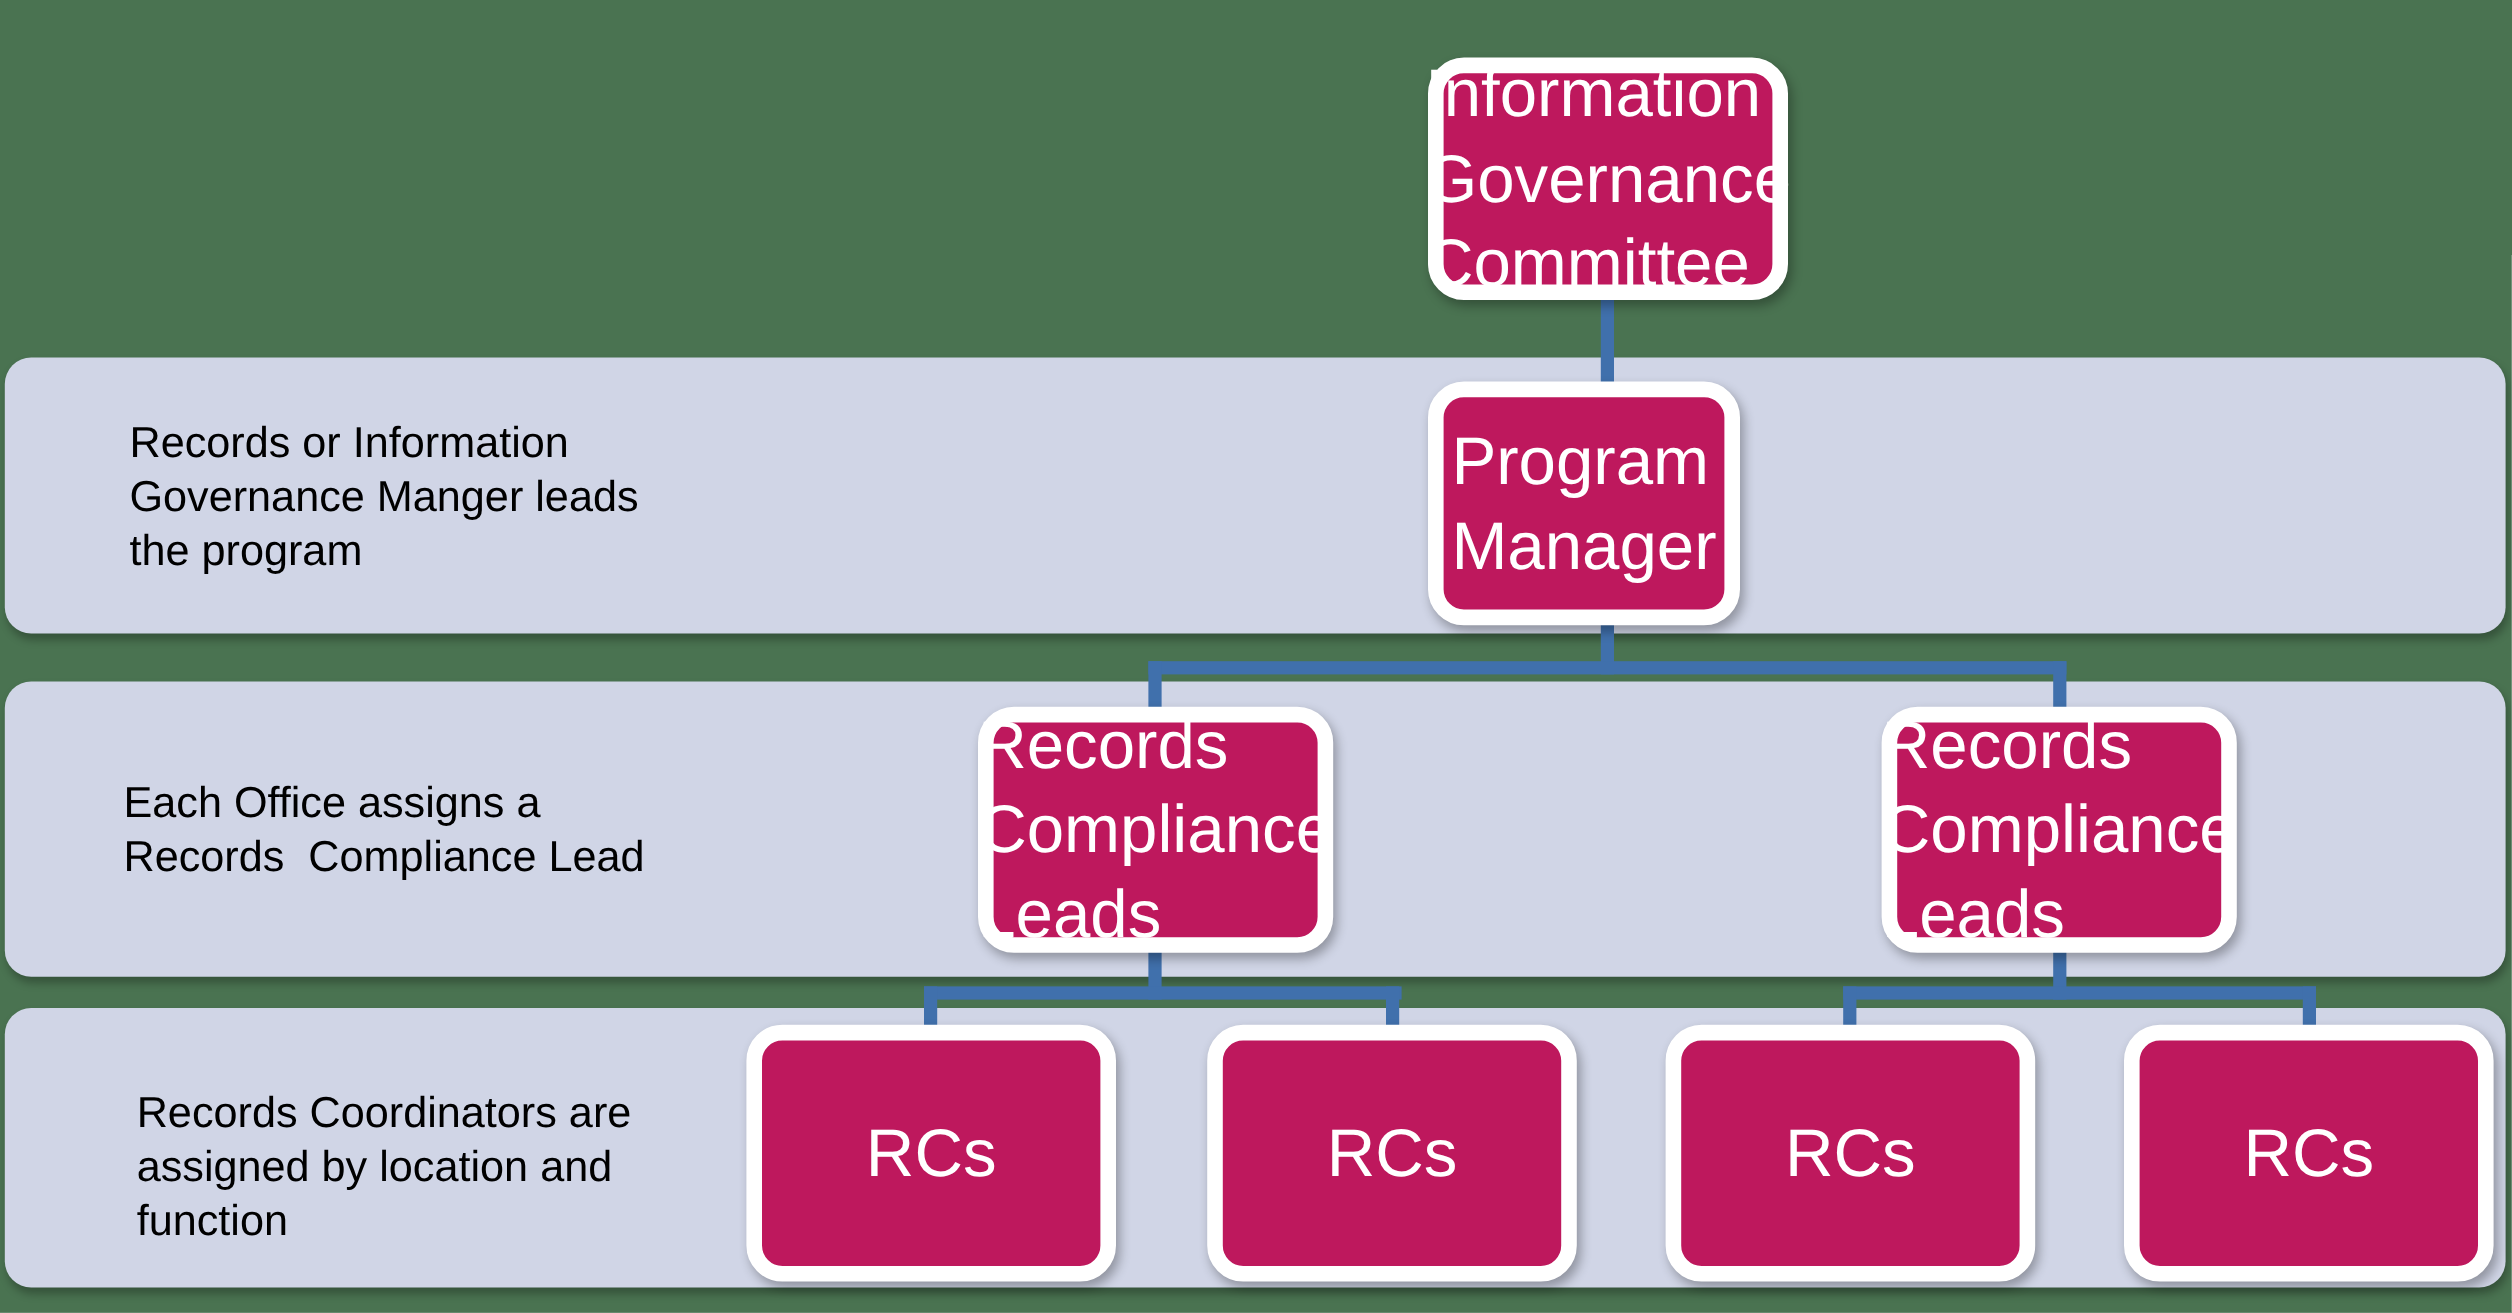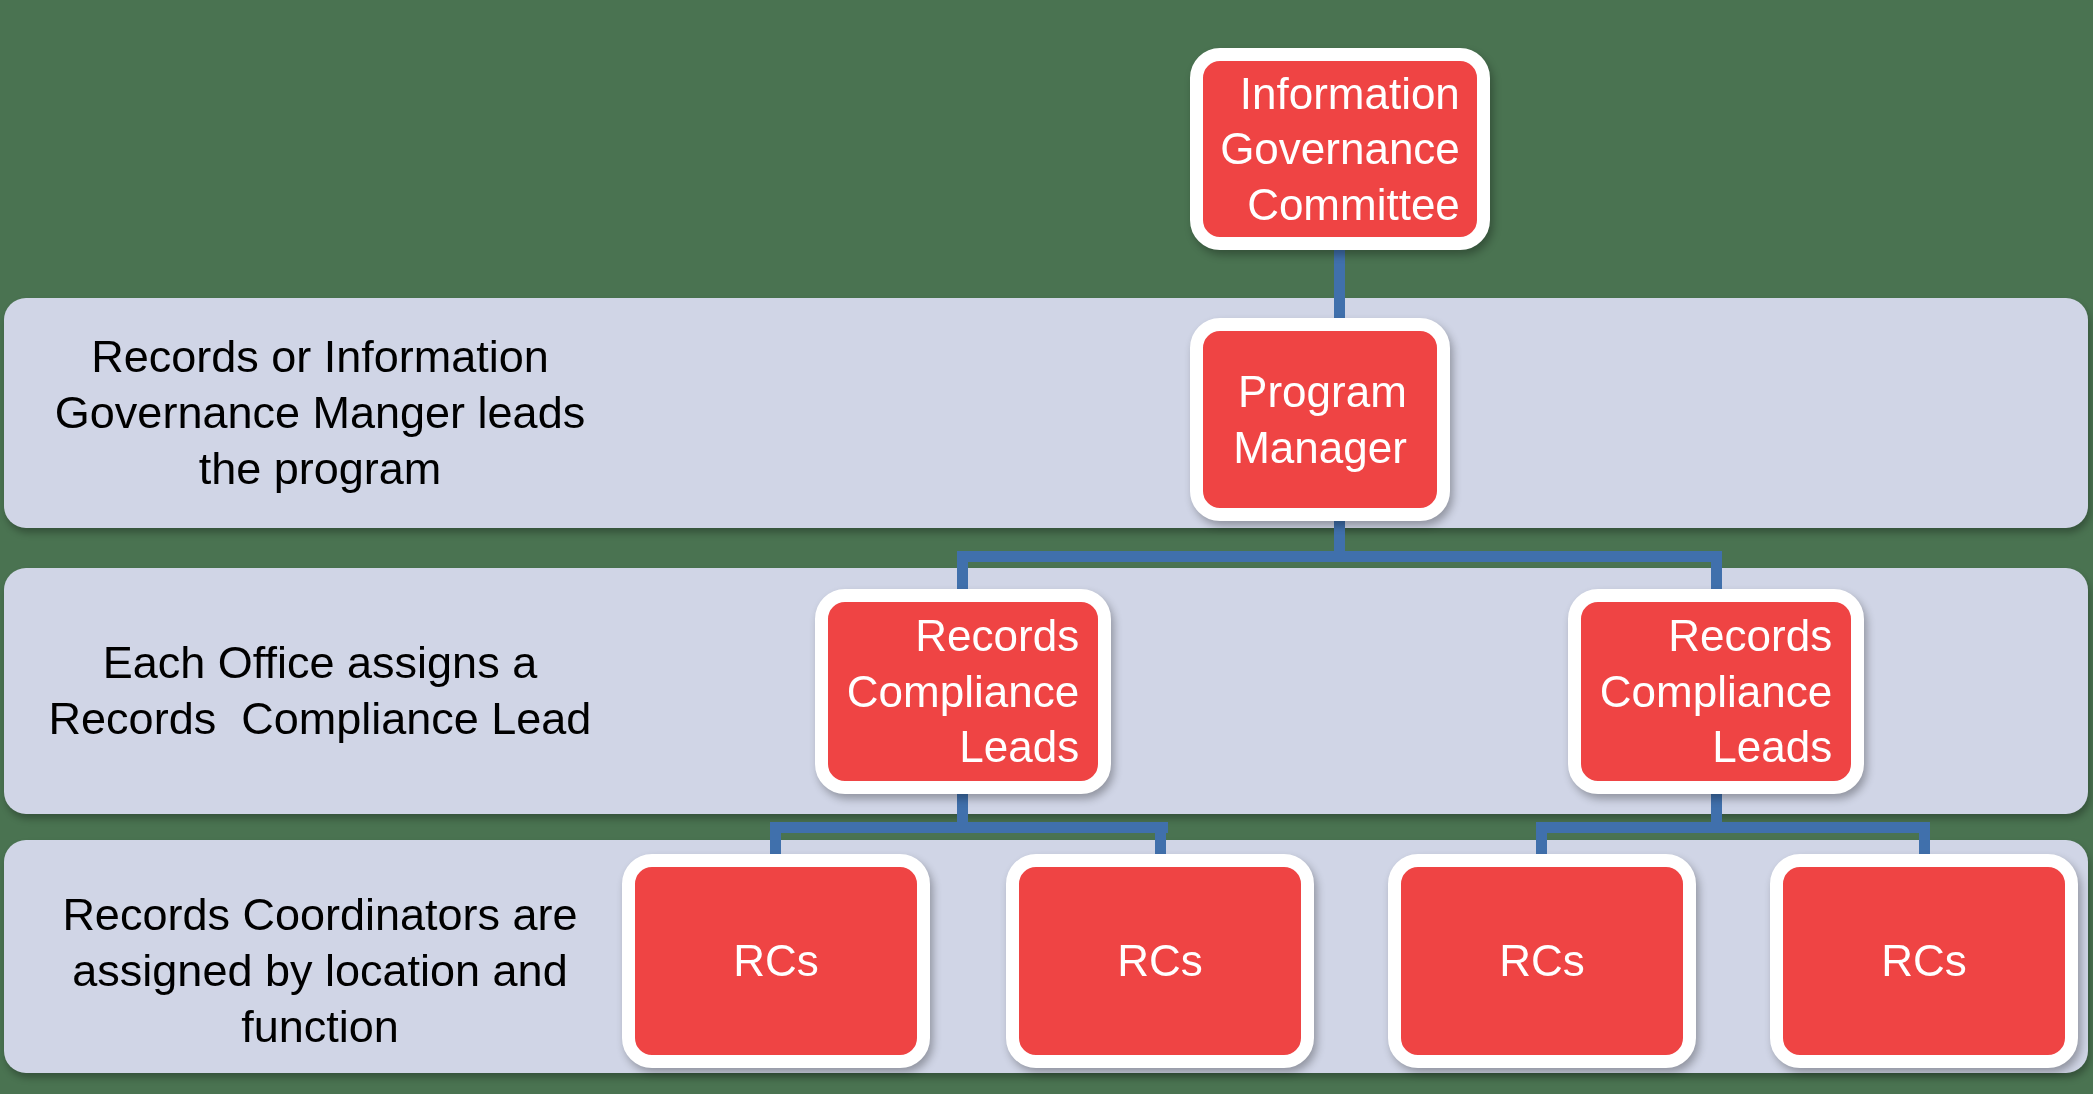--- a/index.html
+++ b/index.html
@@ -20,45 +20,45 @@
     box-shadow: 2px 5px 7px rgba(0,0,0,0.28);
     z-index: 1;
   }
   .caption {
     position: absolute;
     left: 0;
     width: 640px;
     display: flex;
     align-items: center;
     justify-content: center;
-    text-align: center;
+    text-align: left;
     white-space: pre-wrap;
-    font-size: 45px;
+    font-size: 36px;
     line-height: 1.25;
     color: #000000;
     z-index: 2;
   }
   .seg {
     position: absolute;
     background: #4070AC;
     z-index: 2;
   }
   .node {
     position: absolute;
     box-sizing: border-box;
-    background: #ef4444;
+    background: #be185d;
     border: 13px solid #FFFFFF;
     border-radius: 30px;
     display: flex;
     align-items: center;
     justify-content: center;
     color: #FFFFFF;
-    text-align: right;
+    text-align: left;
     white-space: pre-line;
-    font-size: 44px;
+    font-size: 56px;
     line-height: 1.26;
     box-shadow: 3px 5px 9px rgba(0,0,0,0.30);
     z-index: 3;
   }
 </style>
 </head>
 <body>
 
 <div class="canvas">
 

